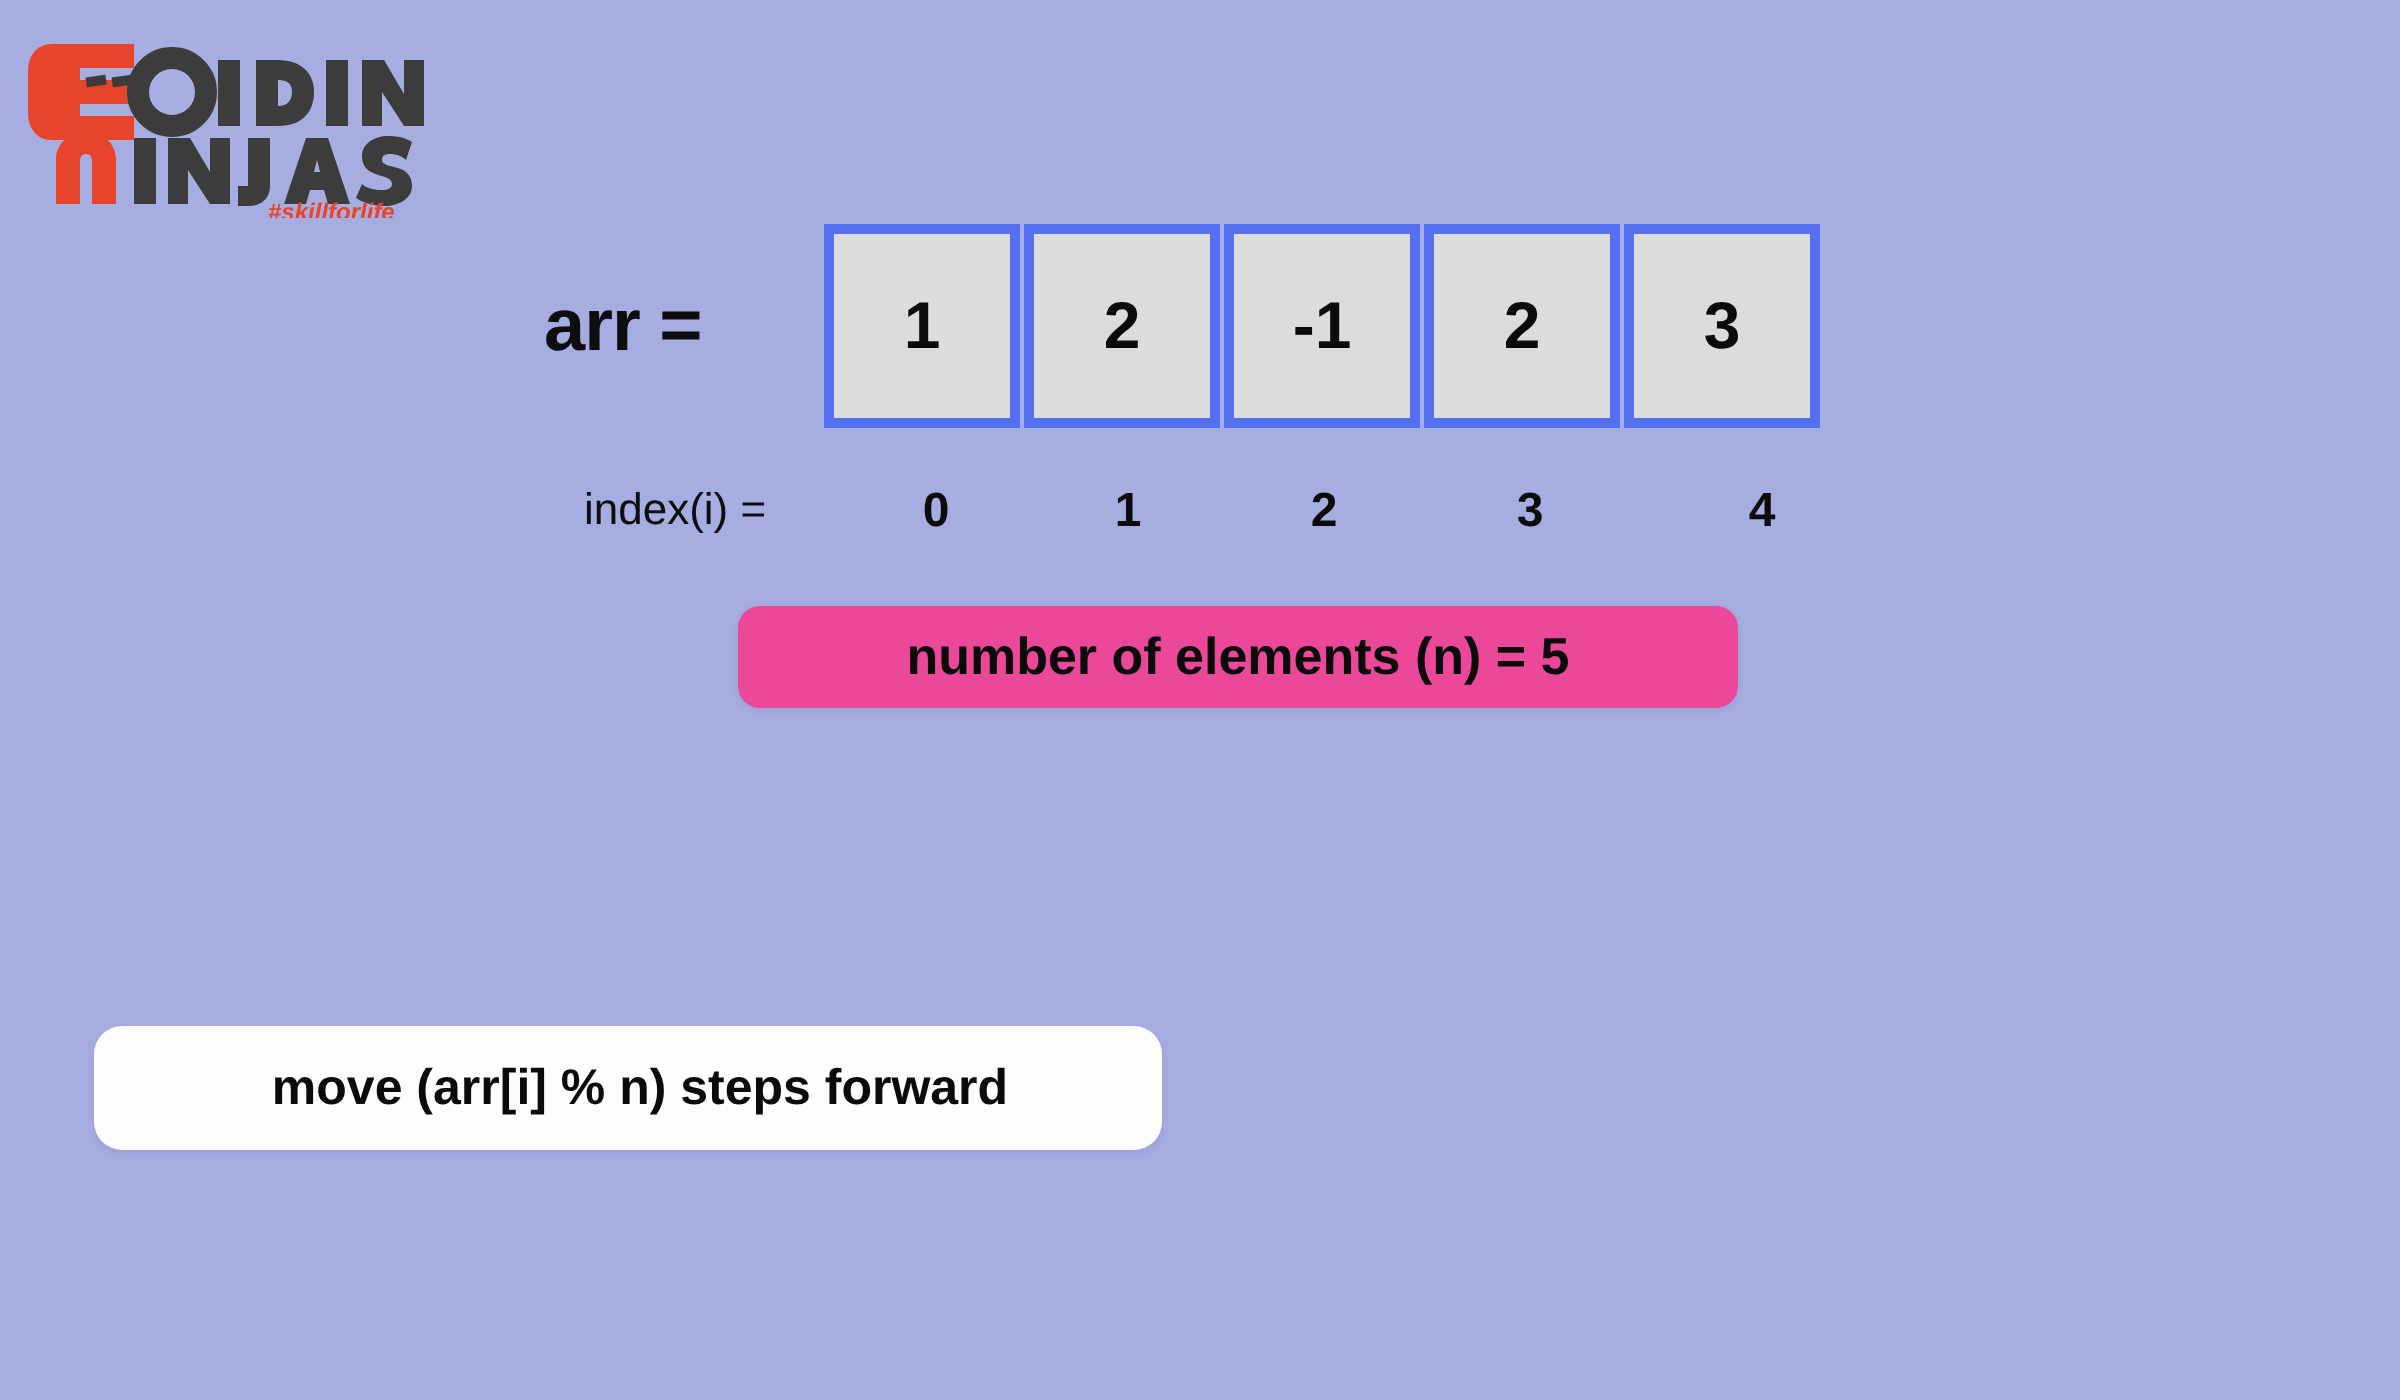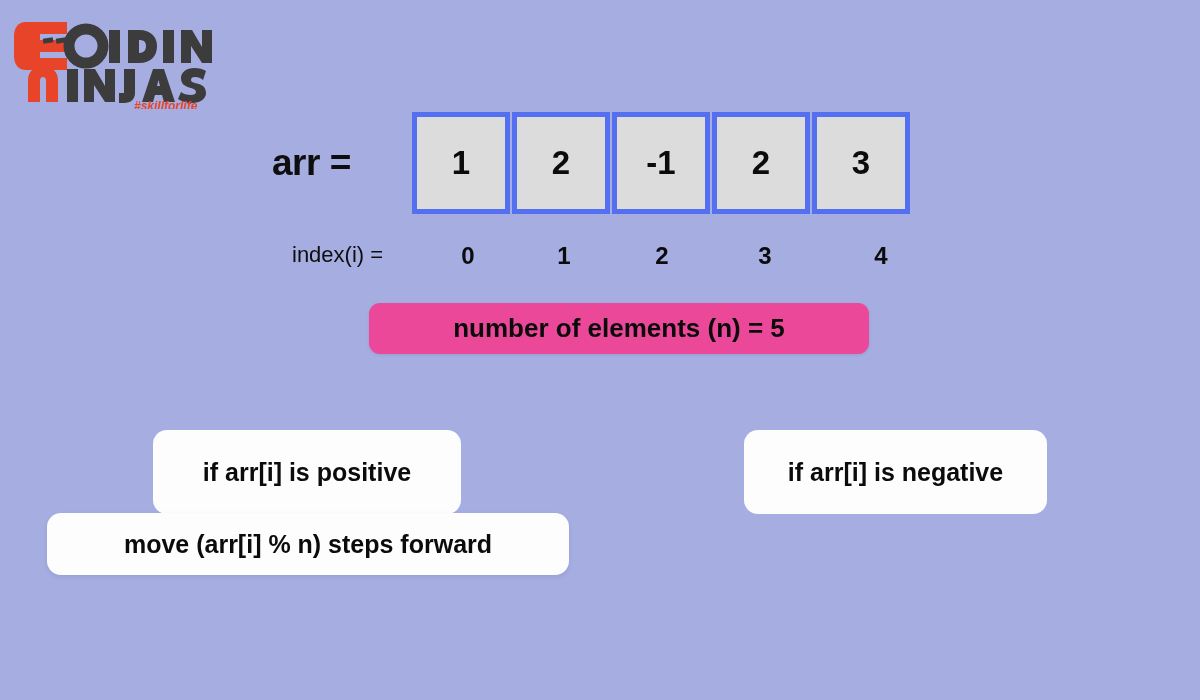--- a/index.html
+++ b/index.html
@@ -129,20 +129,21 @@
     background: #fdfdfd;
     border-radius: 14px;
     display: flex;
     align-items: center;
     justify-content: center;
     font-size: 25px;
     font-weight: bold;
     color: #0b0b0b;
     z-index: 3;
     box-shadow: 0 2px 4px rgba(90,90,140,0.15);
+    padding-left: 12px;
   }
 
   
   #branch-positive { left: 0; top: 0; width: 600px; height: 600px; }
   #branch-positive .branch-top {
     left: 153px; top: 430px; width: 308px; height: 84px;
   }
   #branch-positive .branch-bottom {
     left: 47px; top: 513px; width: 522px; height: 62px;
   }
@@ -218,19 +219,17 @@
   <span class="index-num" style="left:56px">0</span>
   <span class="index-num" style="left:152px">1</span>
   <span class="index-num" style="left:250px">2</span>
   <span class="index-num" style="left:353px">3</span>
   <span class="index-num" style="left:469px">4</span>
 </div>
 
 <div class="n-pill">number of elements (n)  = 5</div>
 
 <div class="branch" id="branch-positive">
-  <div class="branch-top">if arr[i] is positive</div>
   <div class="branch-bottom">move (arr[i] % n) steps forward</div>
 </div>
 
 <div class="branch" id="branch-negative">
-  <div class="branch-top">if arr[i] is negative</div>
 </div>
 
 </body></html>

